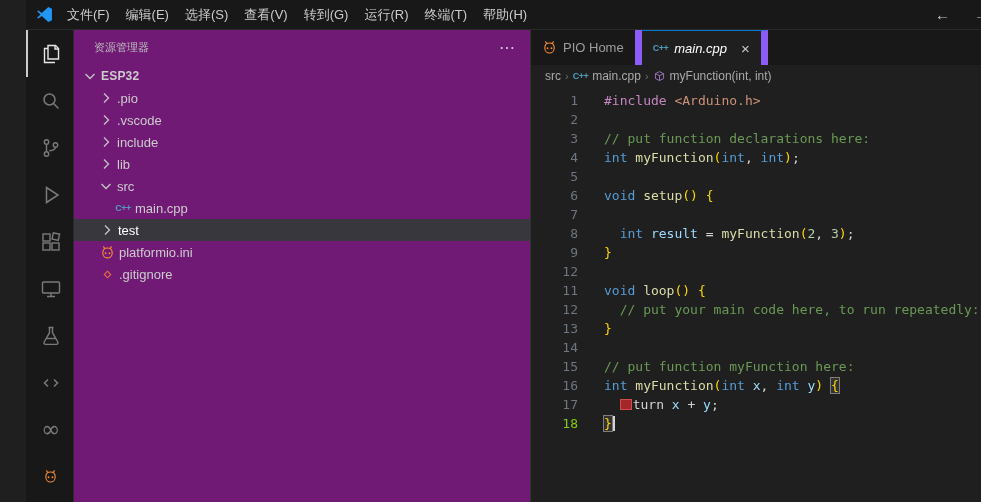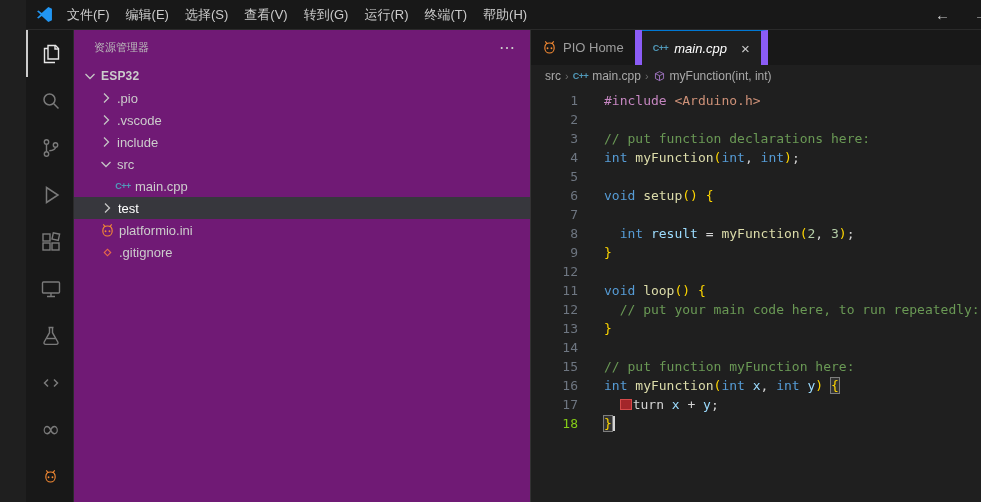--- a/index.html
+++ b/index.html
@@ -209,20 +209,28 @@
             <span class="twistie">
               <svg width="16" height="16" viewBox="0 0 16 16">
                 <path d="M6 3.5l4.5 4.5L6 12.5" fill="none" stroke="currentColor" stroke-width="1.3"></path>
               </svg>
             </span>
             <span class="label">include</span>
           </div>
           <div class="tree-row" style="padding-left: 24px;">
             <span class="twistie">
               <svg width="16" height="16" viewBox="0 0 16 16">
+                <path d="M6 3.5l4.5 4.5L6 12.5" fill="none" stroke="currentColor" stroke-width="1.3"></path>
+              </svg>
+            </span>
+            <span class="label">lib</span>
+          </div>
+          <div class="tree-row" style="padding-left: 24px;">
+            <span class="twistie">
+              <svg width="16" height="16" viewBox="0 0 16 16">
                 <path d="M3.5 6l4.5 4.5L12.5 6" fill="none" stroke="currentColor" stroke-width="1.3"></path>
               </svg>
             </span>
             <span class="label">src</span>
           </div>
           <div class="tree-row" style="padding-left: 40px;">
             <span class="file-ic">
               <span class="ic-cpp">C++</span>
             </span>
             <span class="label">main.cpp</span>

